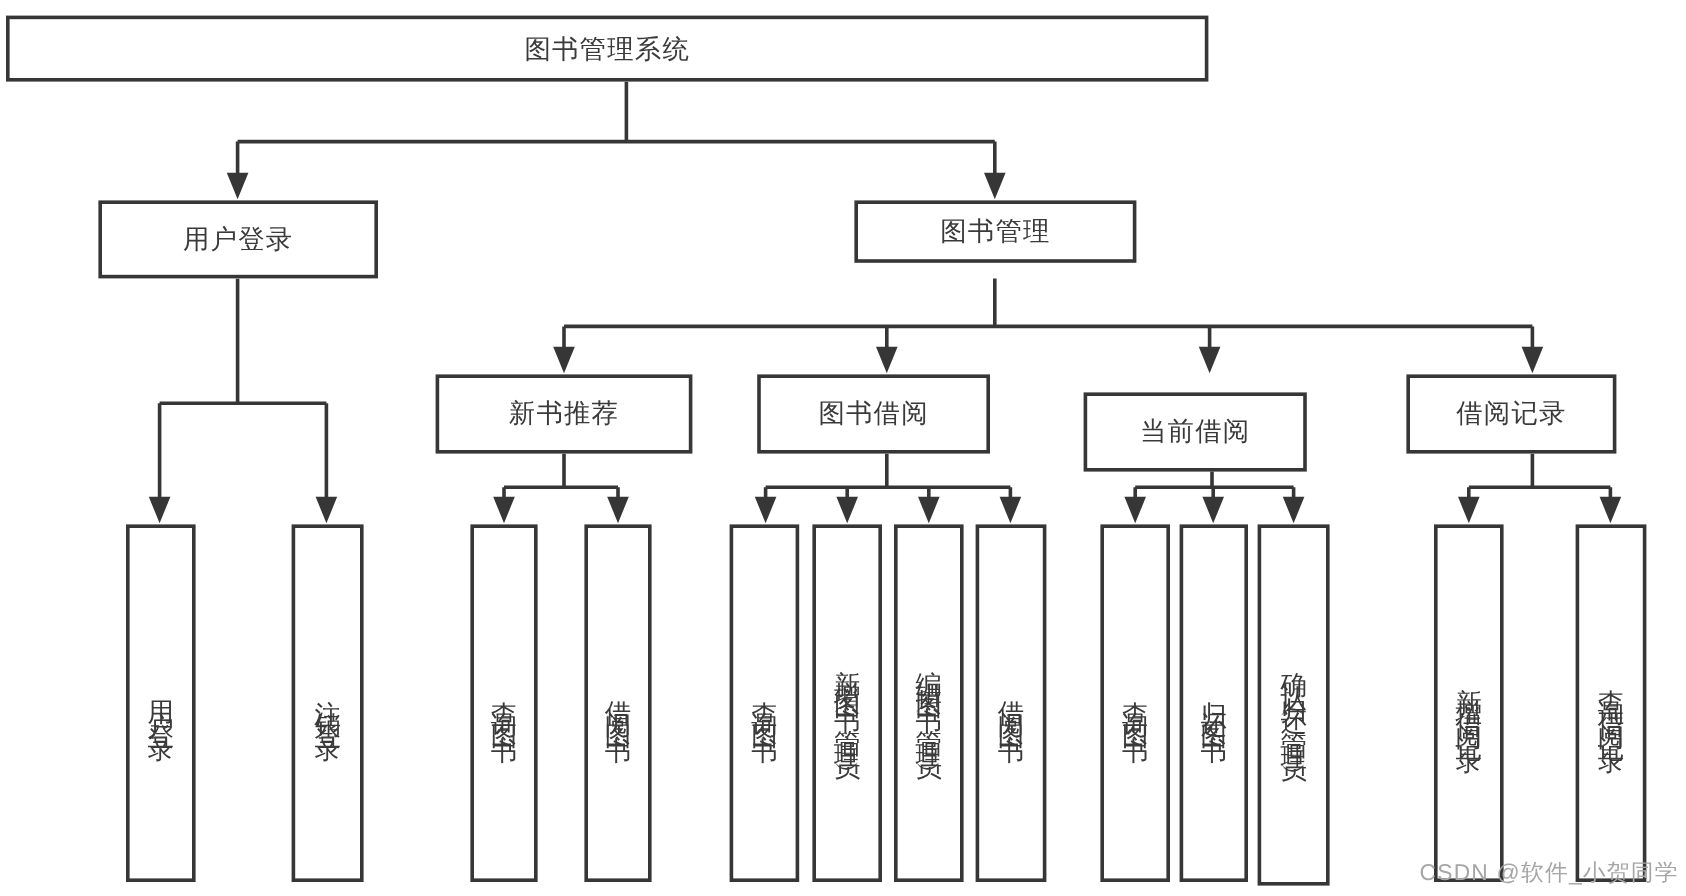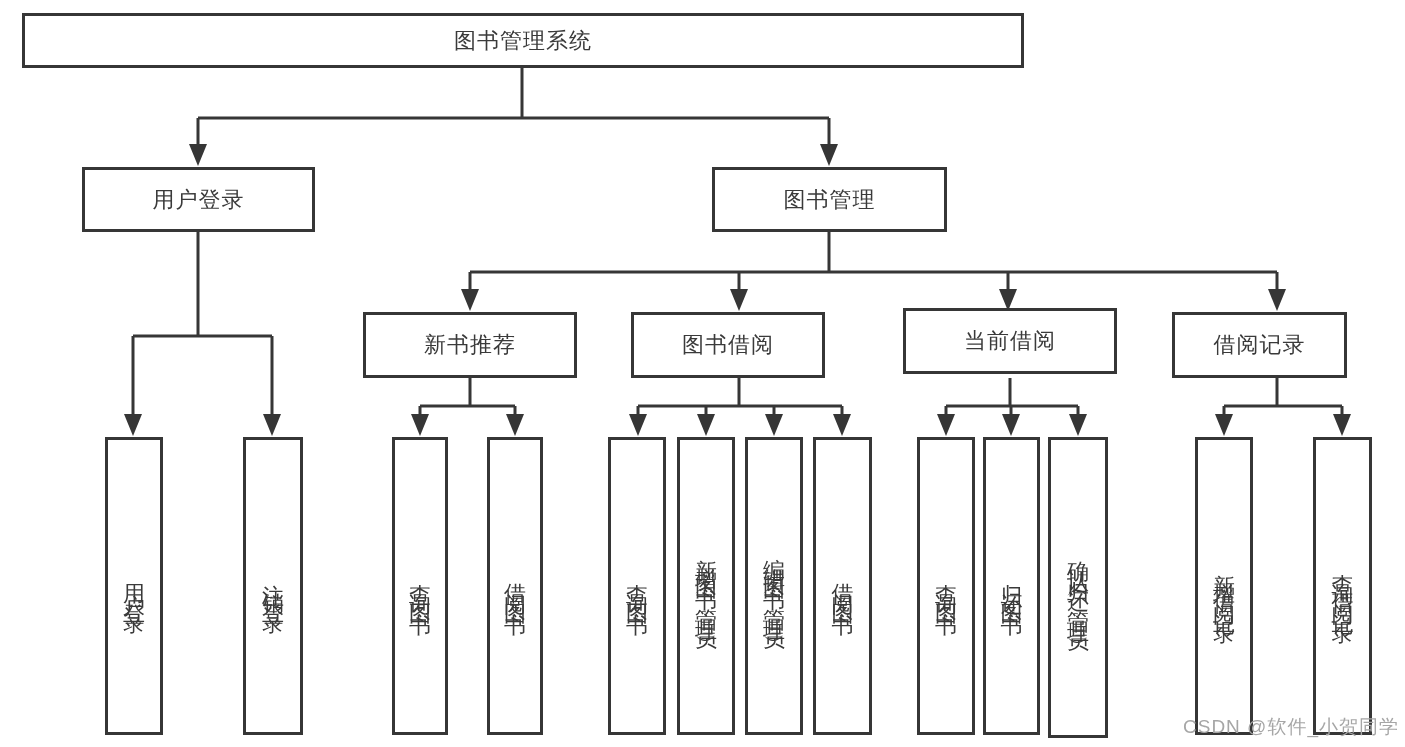--- a/index.html
+++ b/index.html
@@ -73,38 +73,38 @@
       <polygon points="697,414 715,414 706,436" fill="#363636"></polygon>
       <polygon points="765,414 783,414 774,436" fill="#363636"></polygon>
       <polygon points="833,414 851,414 842,436" fill="#363636"></polygon>
       <polygon points="937,414 955,414 946,436" fill="#363636"></polygon>
       <polygon points="1002,414 1020,414 1011,436" fill="#363636"></polygon>
       <polygon points="1069,414 1087,414 1078,436" fill="#363636"></polygon>
       <polygon points="1215,414 1233,414 1224,436" fill="#363636"></polygon>
       <polygon points="1333,414 1351,414 1342,436" fill="#363636"></polygon>
     </svg>
 
-  <div class="box" style="left:22px; top:13px; width:1002px; height:55px;">
+  <div class="box" style="left:5px; top:13px; width:1002px; height:55px;">
     <span>图书管理系统</span>
   </div>
 
   <div class="box" style="left:82px; top:167px; width:233px; height:65px;">
     <span>用户登录</span>
   </div>
-  <div class="box" style="left:712px; top:167px; width:235px; height:65px;">
+  <div class="box" style="left:712px; top:167px; width:235px; height:52px;">
     <span>图书管理</span>
   </div>
 
   <div class="box" style="left:363px; top:312px; width:214px; height:66px;">
     <span>新书推荐</span>
   </div>
   <div class="box" style="left:631px; top:312px; width:194px; height:66px;">
     <span>图书借阅</span>
   </div>
-  <div class="box" style="left:903px; top:308px; width:214px; height:66px;">
+  <div class="box" style="left:903px; top:327px; width:186px; height:66px;">
     <span>当前借阅</span>
   </div>
   <div class="box" style="left:1172px; top:312px; width:175px; height:66px;">
     <span>借阅记录</span>
   </div>
 
   <div class="box leaf" style="left:105px; top:437px; width:58px; height:298px;">
     <span class="vert">用户登录</span>
   </div>
   <div class="box leaf" style="left:243px; top:437px; width:60px; height:298px;">

